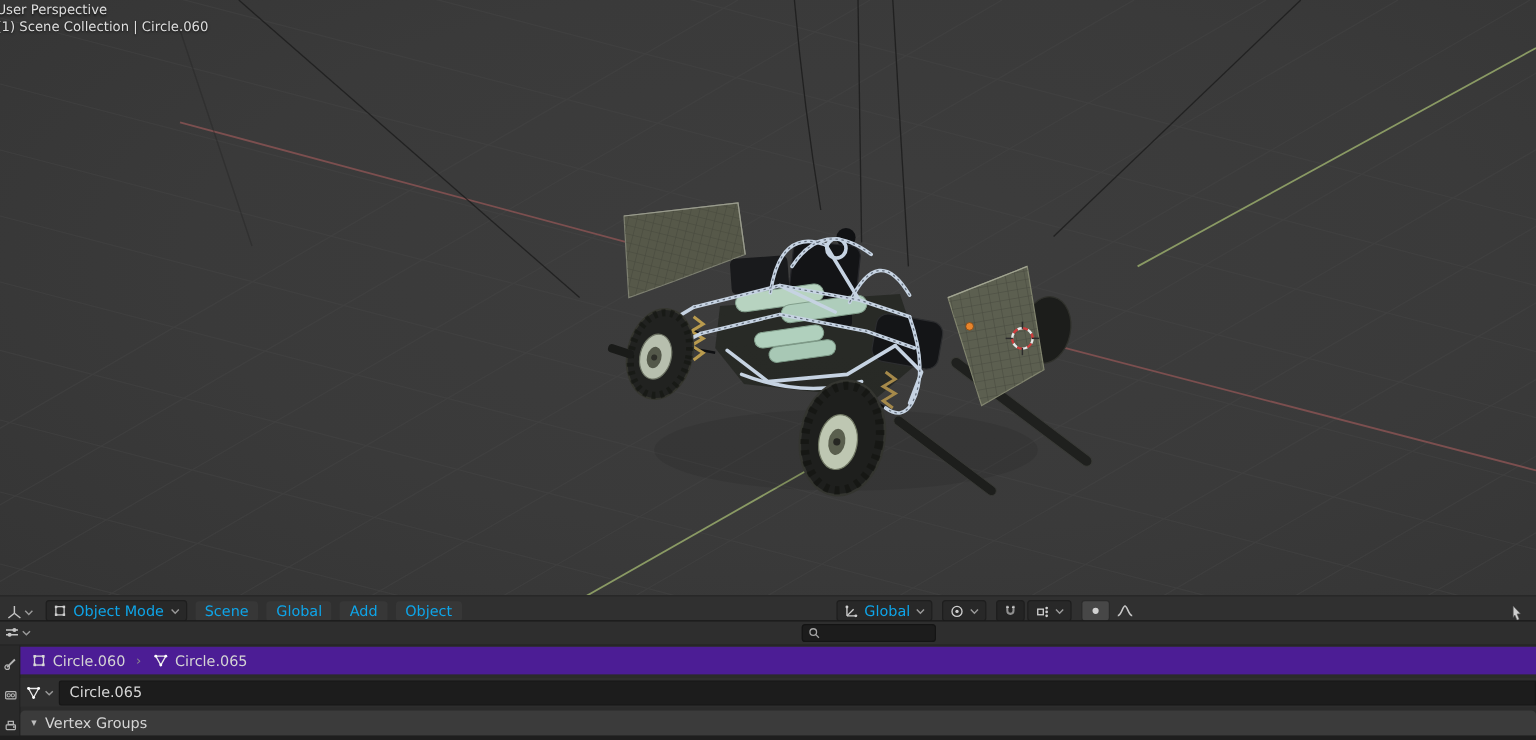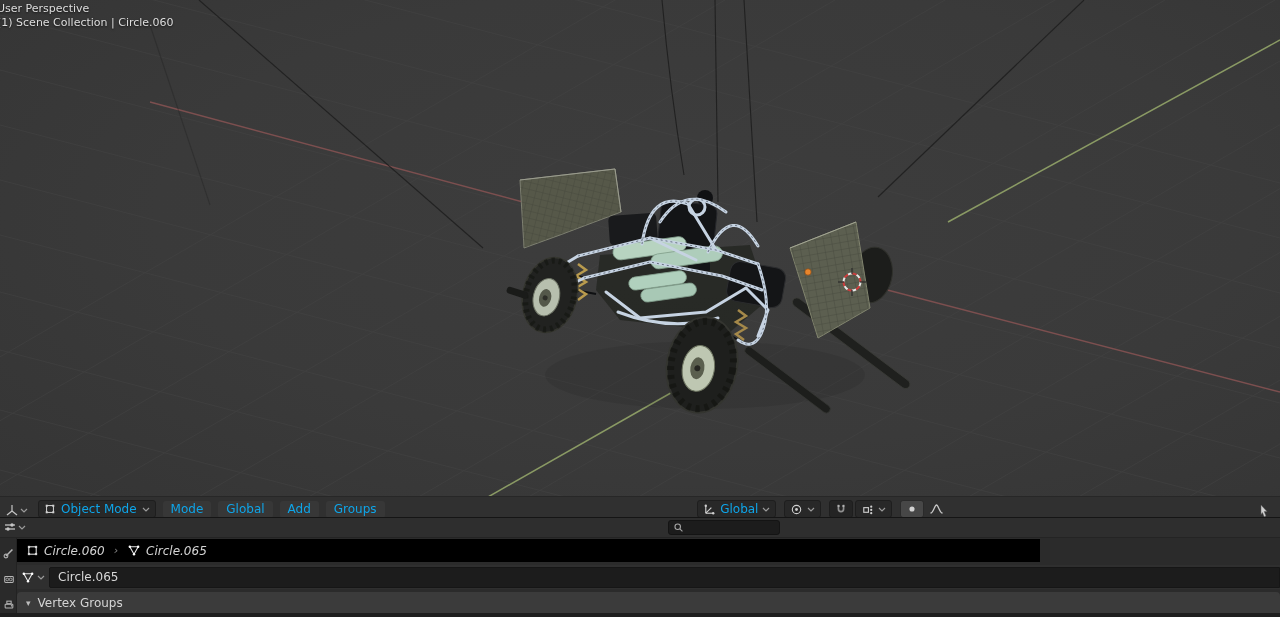--- a/index.html
+++ b/index.html
@@ -34,22 +34,22 @@
   .props-header{position:absolute;left:0;top:1px;width:1280px;height:20px;background:#2e2e2e;
       border-bottom:1px solid #242424;box-sizing:border-box;}
   .props-edbtn{position:absolute;left:3px;top:2px;display:flex;align-items:center;gap:1px;cursor:pointer;}
   .search{position:absolute;left:668px;top:2px;width:112px;height:15px;background:#1c1c1c;
       border:1px solid #141414;border-radius:3px;display:flex;align-items:center;padding-left:4px;box-sizing:border-box;}
   .search input{background:transparent;border:0;outline:0;color:#d8d8d8;font-size:11px;width:86px;padding:0 0 0 4px;font-family:inherit;}
 
   .tabcol{position:absolute;left:0;top:21px;width:17px;height:79px;background:#2a2a2a;border-right:1px solid #222;box-sizing:border-box;}
   .tabcol .tab{position:absolute;left:1px;width:15px;height:15px;display:flex;align-items:center;justify-content:center;cursor:pointer;}
 
-  .row-bc{position:absolute;left:17px;top:22px;width:1023px;height:23px;background:#000000;
-      display:flex;align-items:center;color:#d4d4d4;font-size:12px;font-style:italic;}
+  .row-bc{position:absolute;left:17px;top:22px;width:1263px;height:23px;background:#4c1d95;
+      display:flex;align-items:center;color:#d4d4d4;font-size:12px;}
   .row-bc .sep{color:#8b8b8b;margin:0 9px;font-size:11px;}
   .bc-item{display:flex;align-items:center;gap:5px;cursor:pointer;}
   .row-name{position:absolute;left:17px;top:48px;width:1263px;height:24px;background:#2f2f2f;
       display:flex;align-items:center;}
   .mini-cluster{display:flex;align-items:center;gap:2px;margin-left:4px;cursor:pointer;flex:0 0 auto;}
   .name-input{flex:1;height:19px;background:#1c1c1c;border:1px solid #161616;border-radius:2px 0 0 2px;
       color:#d8d8d8;font-size:12px;padding:0 8px;outline:0;font-family:inherit;margin-left:4px;}
   .row-vg{position:absolute;left:17px;top:75px;width:1263px;height:21px;background:#3b3b3b;
       border-radius:4px 4px 0 0;display:flex;align-items:center;color:#d5d5d5;font-size:12px;cursor:pointer;}
   .row-vg .tri{color:#bdbdbd;font-size:9px;margin:0 7px 0 9px;}
@@ -252,24 +252,24 @@
           <rect x="2" y="2" width="2.4" height="2.4" fill="#d0d0d0"></rect>
             <rect x="9.6" y="2" width="2.4" height="2.4" fill="#d0d0d0"></rect>
           <rect x="2" y="9.6" width="2.4" height="2.4" fill="#d0d0d0"></rect>
             <rect x="9.6" y="9.6" width="2.4" height="2.4" fill="#d0d0d0"></rect>
         </svg>
         <span>Object Mode</span>
         <svg class="chev" width="8" height="7" viewBox="0 0 8 7">
           <polyline points="1,2 4,5 7,2" fill="none" stroke="#9a9a9a" stroke-width="1.2"></polyline>
         </svg>
       </div>
-      <div class="menu-item">Mode</div>
+      <div class="menu-item">Scene</div>
       <div class="menu-item">Global</div>
       <div class="menu-item">Add</div>
-      <div class="menu-item">Groups</div>
+      <div class="menu-item">Object</div>
 
       <div class="ctr">
         <div class="seg">
           <svg width="13" height="13" viewBox="0 0 14 14">
             <g stroke="#cfcfcf" stroke-width="1.2" fill="none">
               <line x1="3" y1="11" x2="3" y2="3"></line>
                 <line x1="3" y1="11" x2="11" y2="11"></line>
                 <line x1="3" y1="11" x2="9" y2="5"></line>
             </g>
             <circle cx="3" cy="3" r="1.3" fill="#cfcfcf"></circle>

